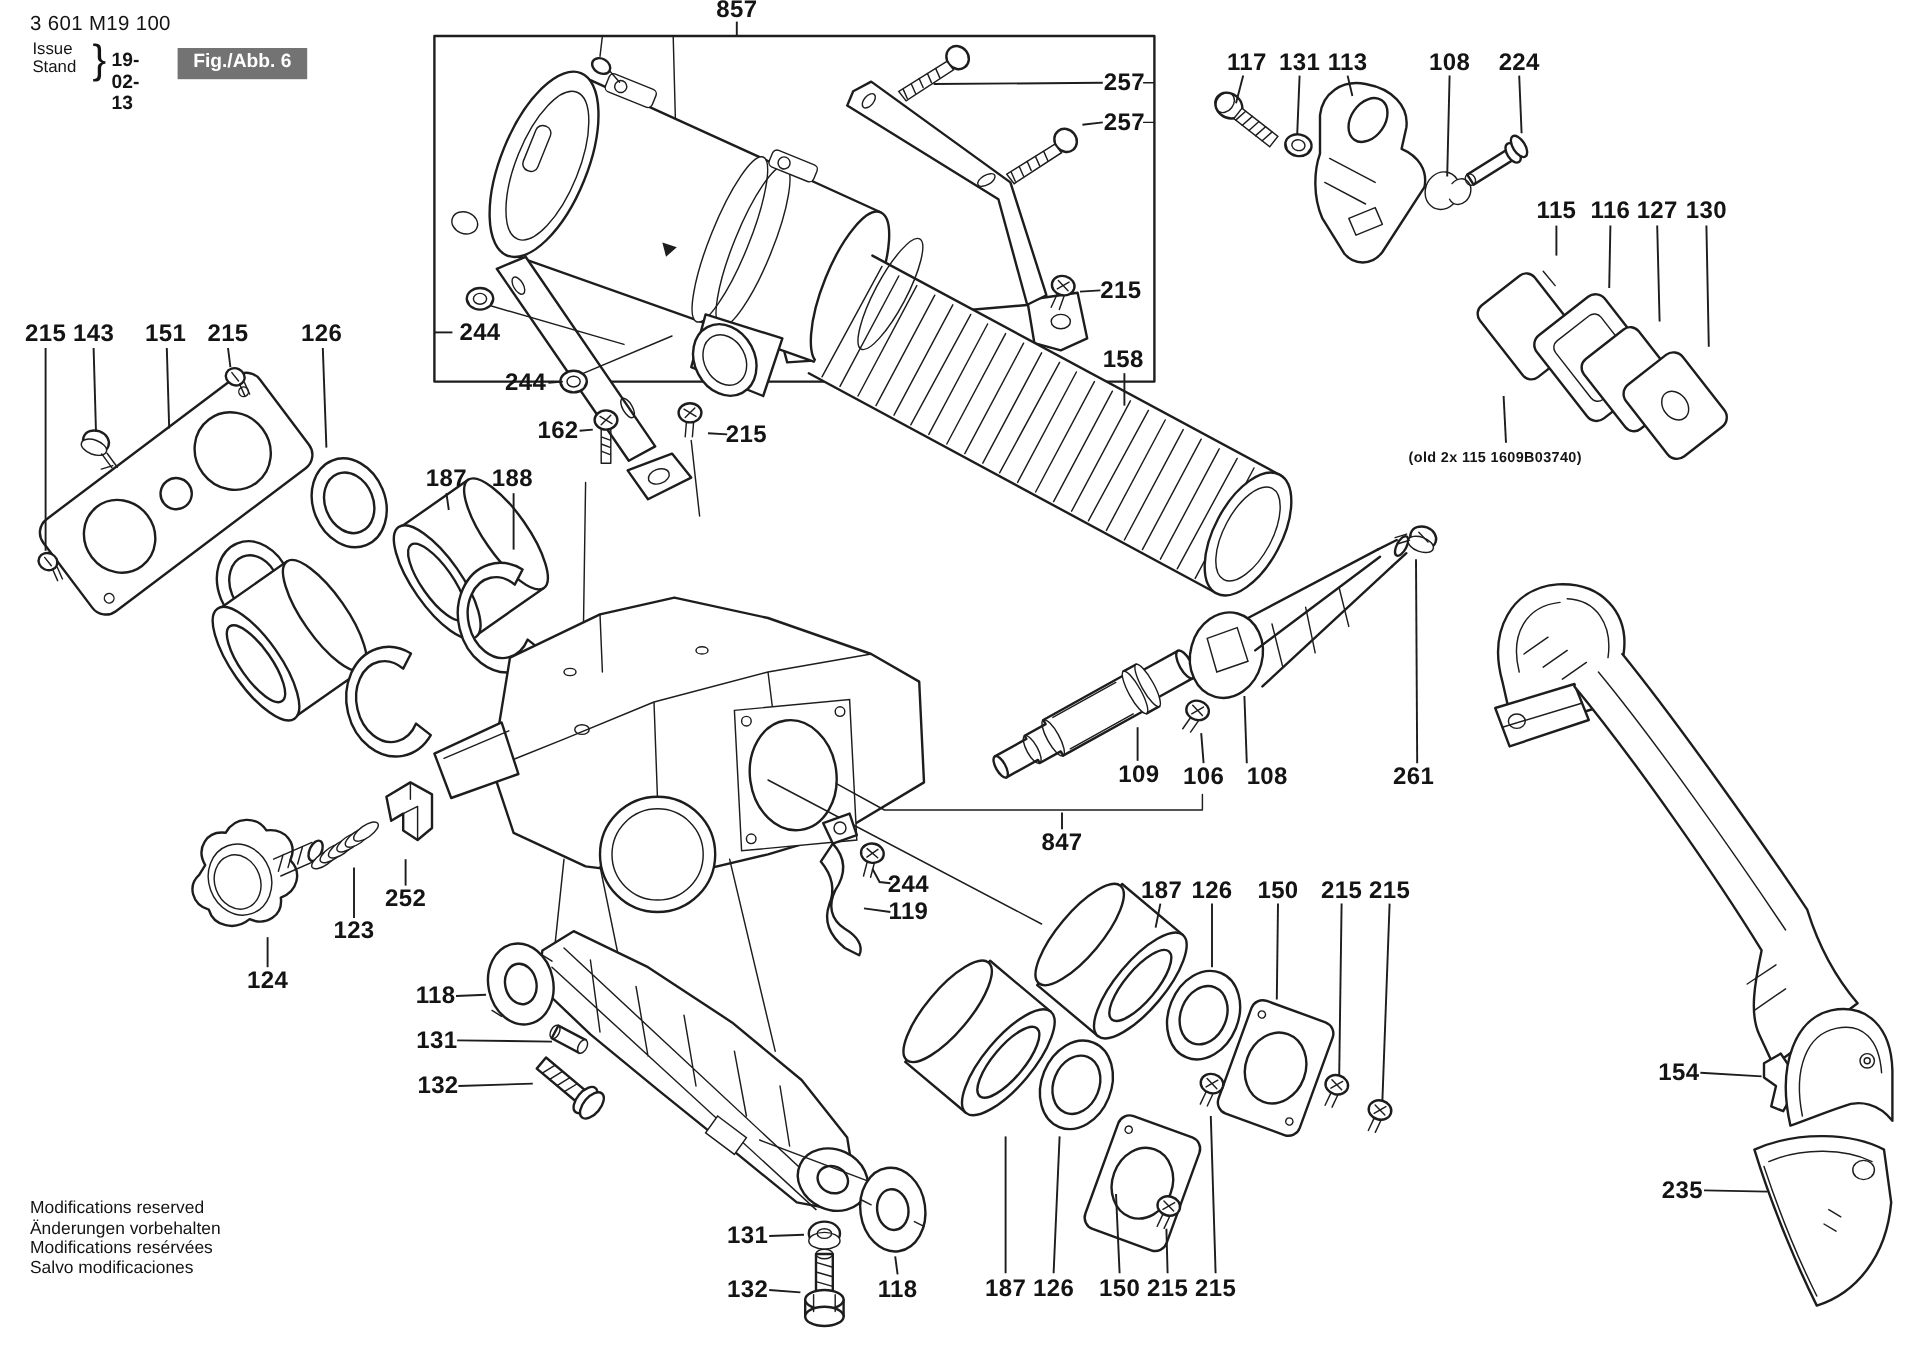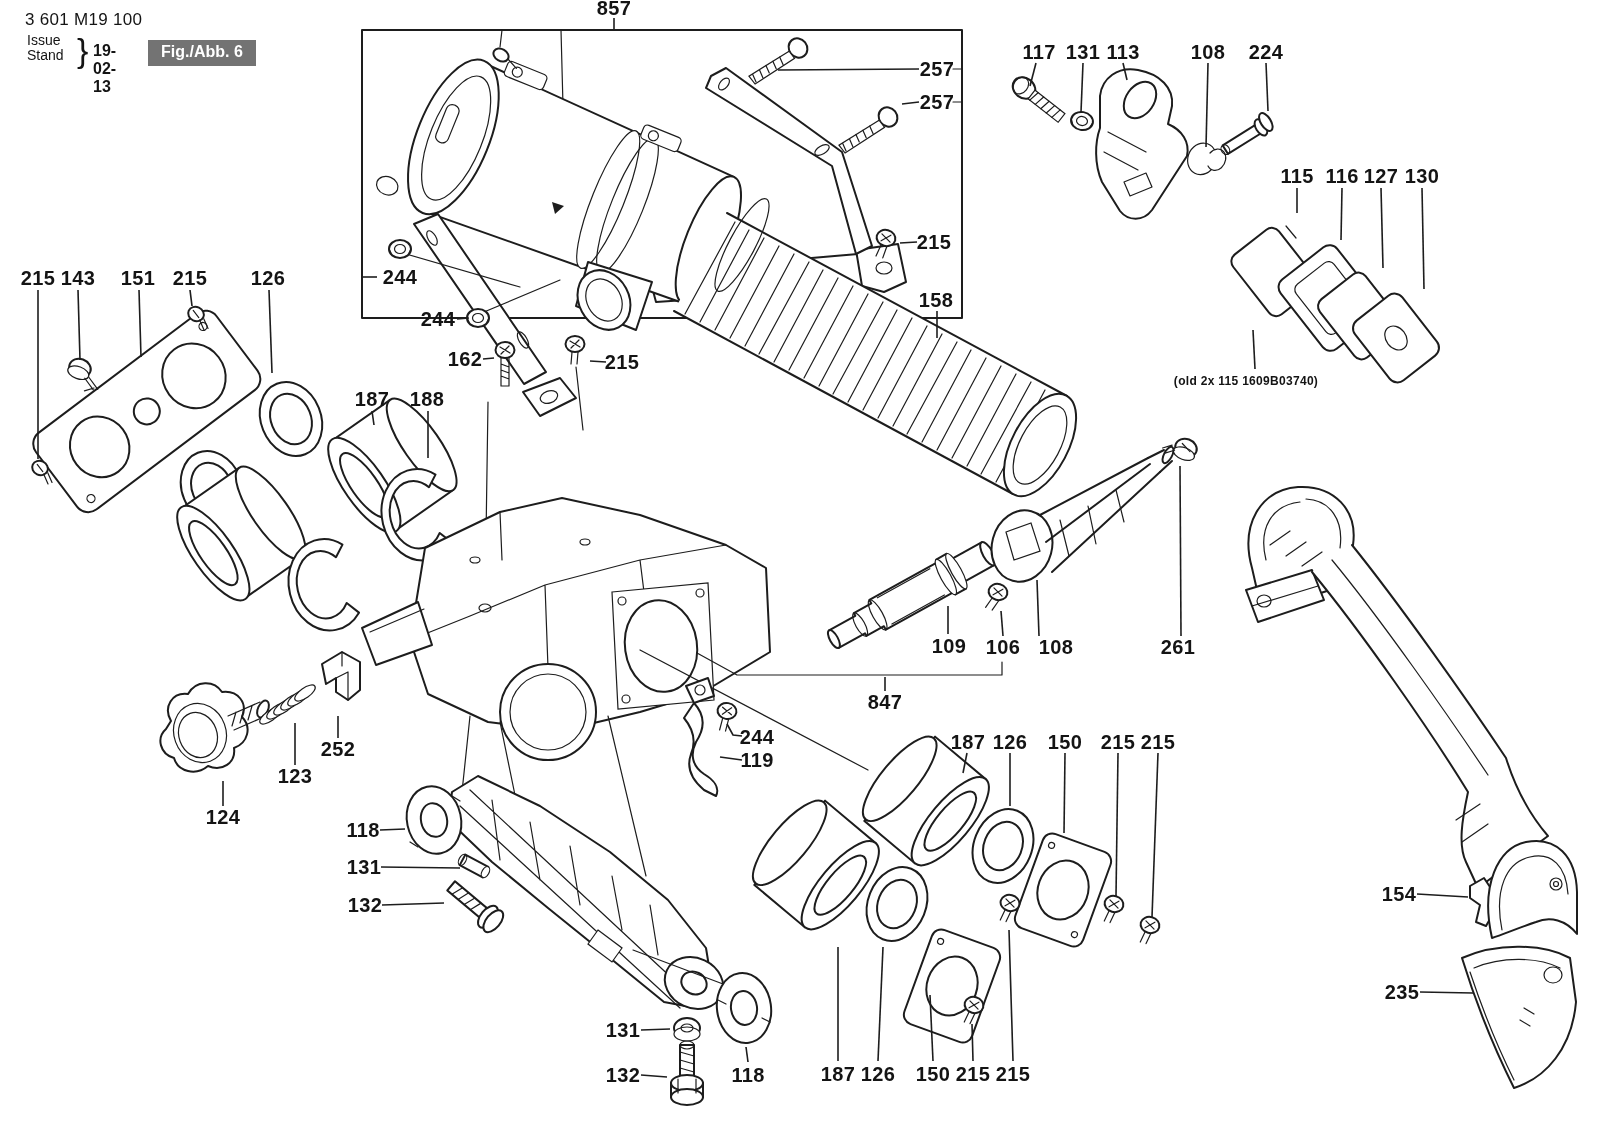--- a/index.html
+++ b/index.html
@@ -521,14 +521,20 @@
       <div class="plabel" style="left: 623px; top: 1030px;">131</div>
       <div class="plabel" style="left: 623px; top: 1075px;">132</div>
       <div class="plabel" style="left: 748px; top: 1075px;">118</div>
       <div class="plabel" style="left: 838px; top: 1074px;">187</div>
       <div class="plabel" style="left: 878px; top: 1074px;">126</div>
       <div class="plabel" style="left: 933px; top: 1074px;">150</div>
       <div class="plabel" style="left: 973px; top: 1074px;">215</div>
       <div class="plabel" style="left: 1013px; top: 1074px;">215</div>
     </div>
 
+  <div id="footer">
+    <div>Modifications reserved</div>
+    <div>Änderungen vorbehalten</div>
+    <div>Modifications resérvées</div>
+    <div>Salvo modificaciones</div>
+  </div>
 
 </div>
 
 </body></html>

